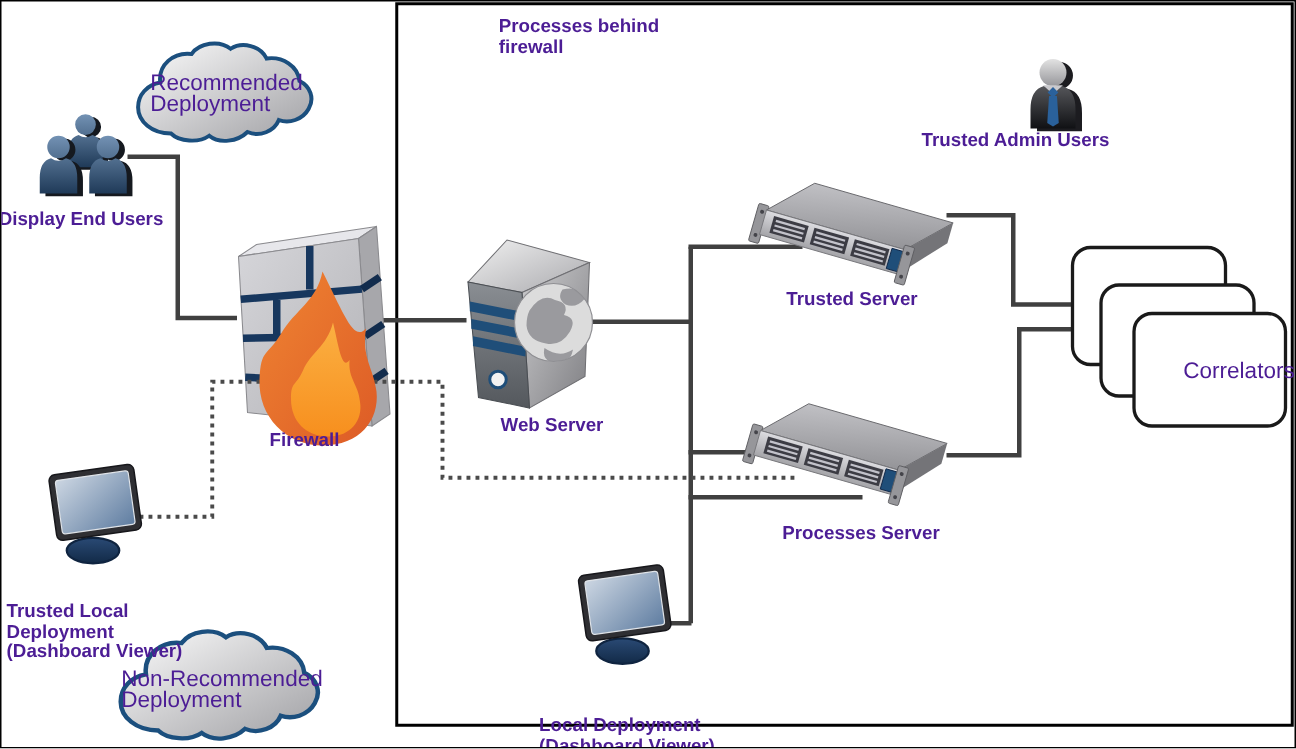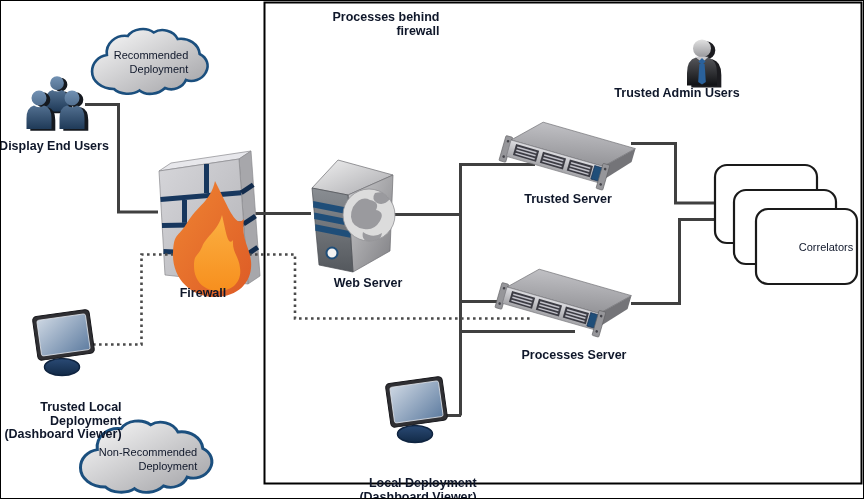--- a/index.html
+++ b/index.html
@@ -3,25 +3,25 @@
 <meta charset="utf-8">
 <style>
   html,body{margin:0;padding:0;background:#fff;}
   #stage{
     position:relative;width:864px;height:499px;background:#fff;
     border:1px solid #000;box-sizing:border-box;overflow:hidden;
     font-family:"Liberation Sans",sans-serif;
   }
   #diagram-svg{position:absolute;left:0;top:0;}
   .lbl{
-    position:absolute;font:bold 12.5px "Liberation Sans",sans-serif;color:#0f172a;
-    text-align:right;white-space:pre-line;transform:translateX(-50%);
+    position:absolute;font:bold 12.5px "Liberation Sans",sans-serif;color:#4c1d95;
+    text-align:left;white-space:pre-line;transform:translateX(-50%);
     line-height:13.5px;pointer-events:none;
   }
-  .lbl.regular{font-weight:400;font-size:11px;}
+  .lbl.regular{font-weight:400;font-size:15px;}
   .connector{fill:none;stroke:var(--line-color,#404040);stroke-width:3;}
   .connector.dotted{stroke:#4a4a4a;stroke-width:2.6;stroke-dasharray:2.6 3.4;}
   .boundary{fill:#fff;stroke:#000;stroke-width:2;}
   .cloud{fill:url(#gCloud);stroke:var(--cloud-border,#1b4f7e);stroke-width:2.6;}
   .corr-card{fill:#fff;stroke:#1a1a1a;stroke-width:2.2;}
   .mortar{stroke:var(--mortar-navy,#17375e);stroke-width:5;}
 </style>
 </head>
 <body>
 

